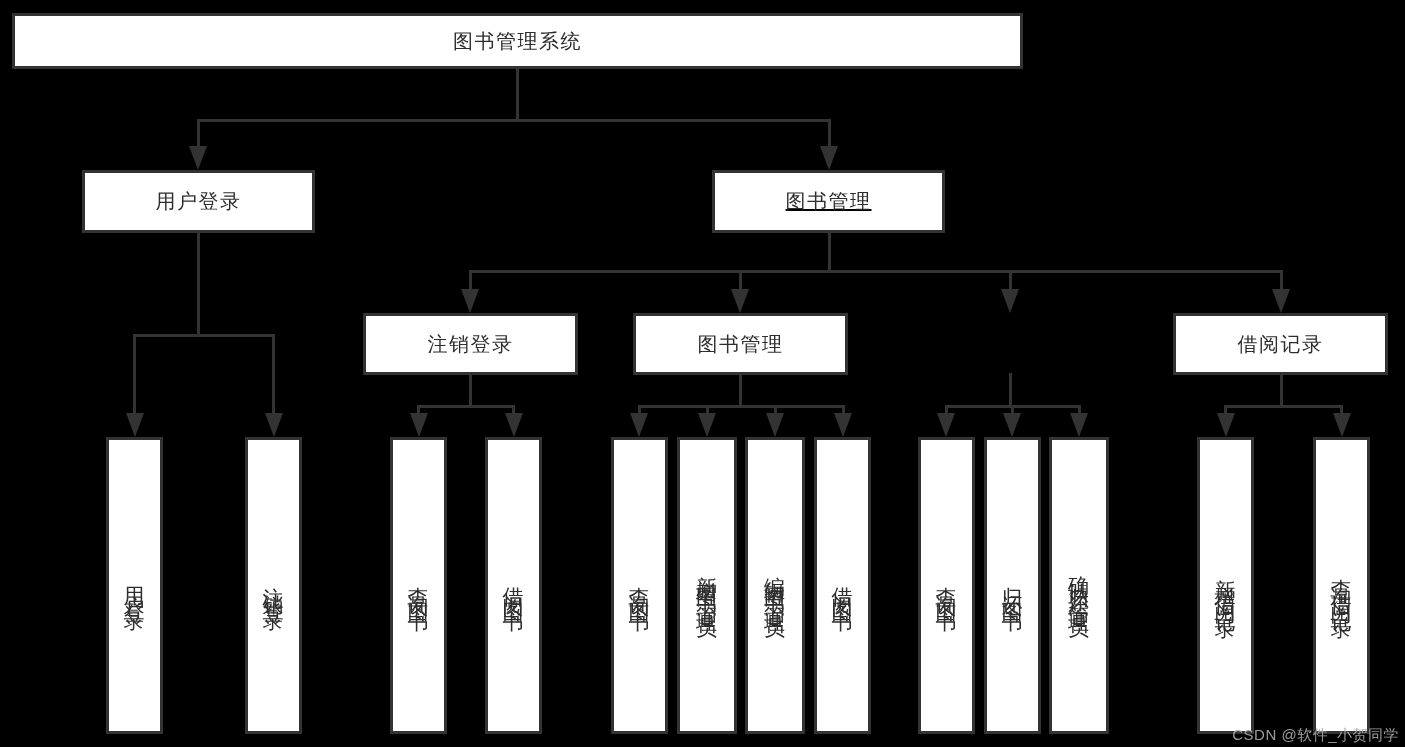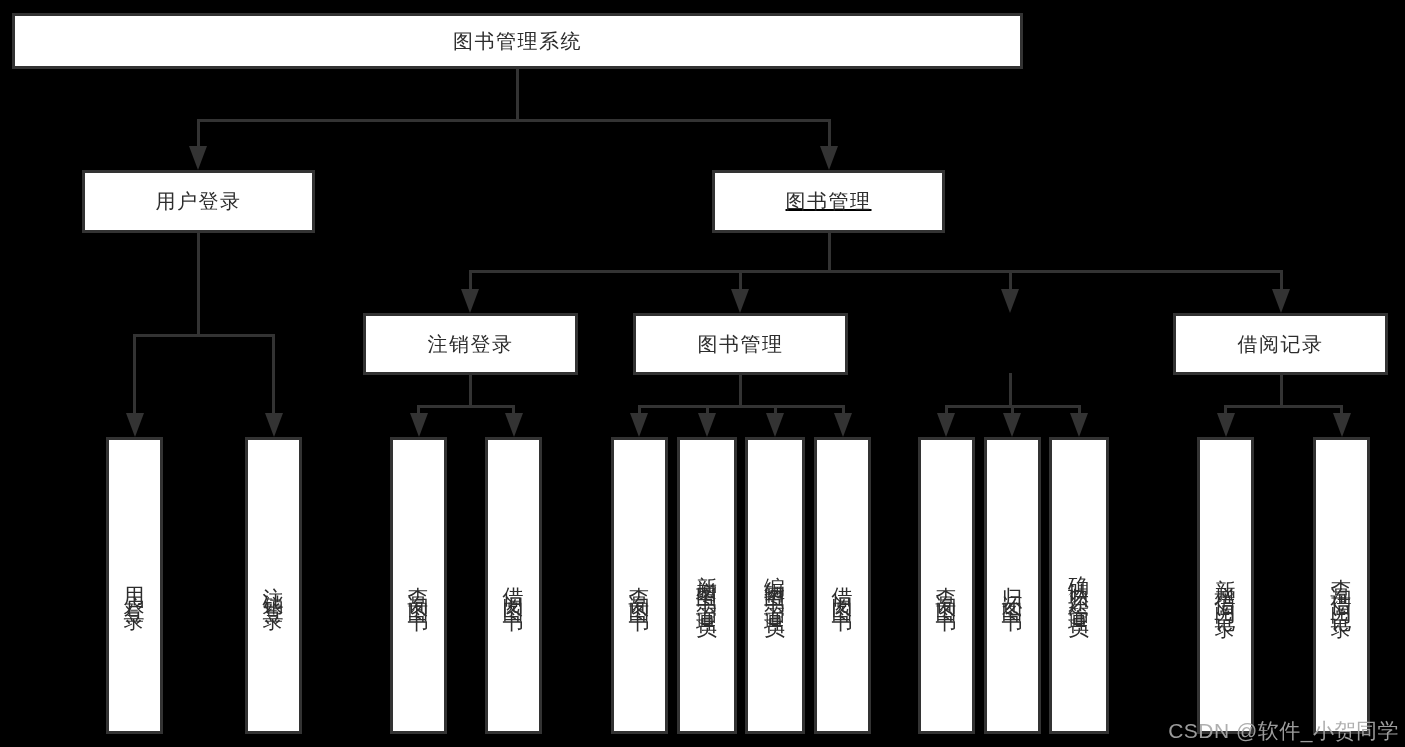--- a/index.html
+++ b/index.html
@@ -51,21 +51,21 @@
     width: 0;
     height: 0;
     border-left: 9px solid transparent;
     border-right: 9px solid transparent;
     border-top: 24px solid #333333;
   }
   .watermark {
     position: absolute;
     right: 6px;
     bottom: 2px;
-    font-size: 21px;
+    font-size: 15px;
     color: #a9a9a9;
     opacity: 0.92;
     z-index: 20;
     letter-spacing: 0.5px;
     white-space: nowrap;
     margin-left: 22px;
   }
 </style>
 </head>
 <body>

